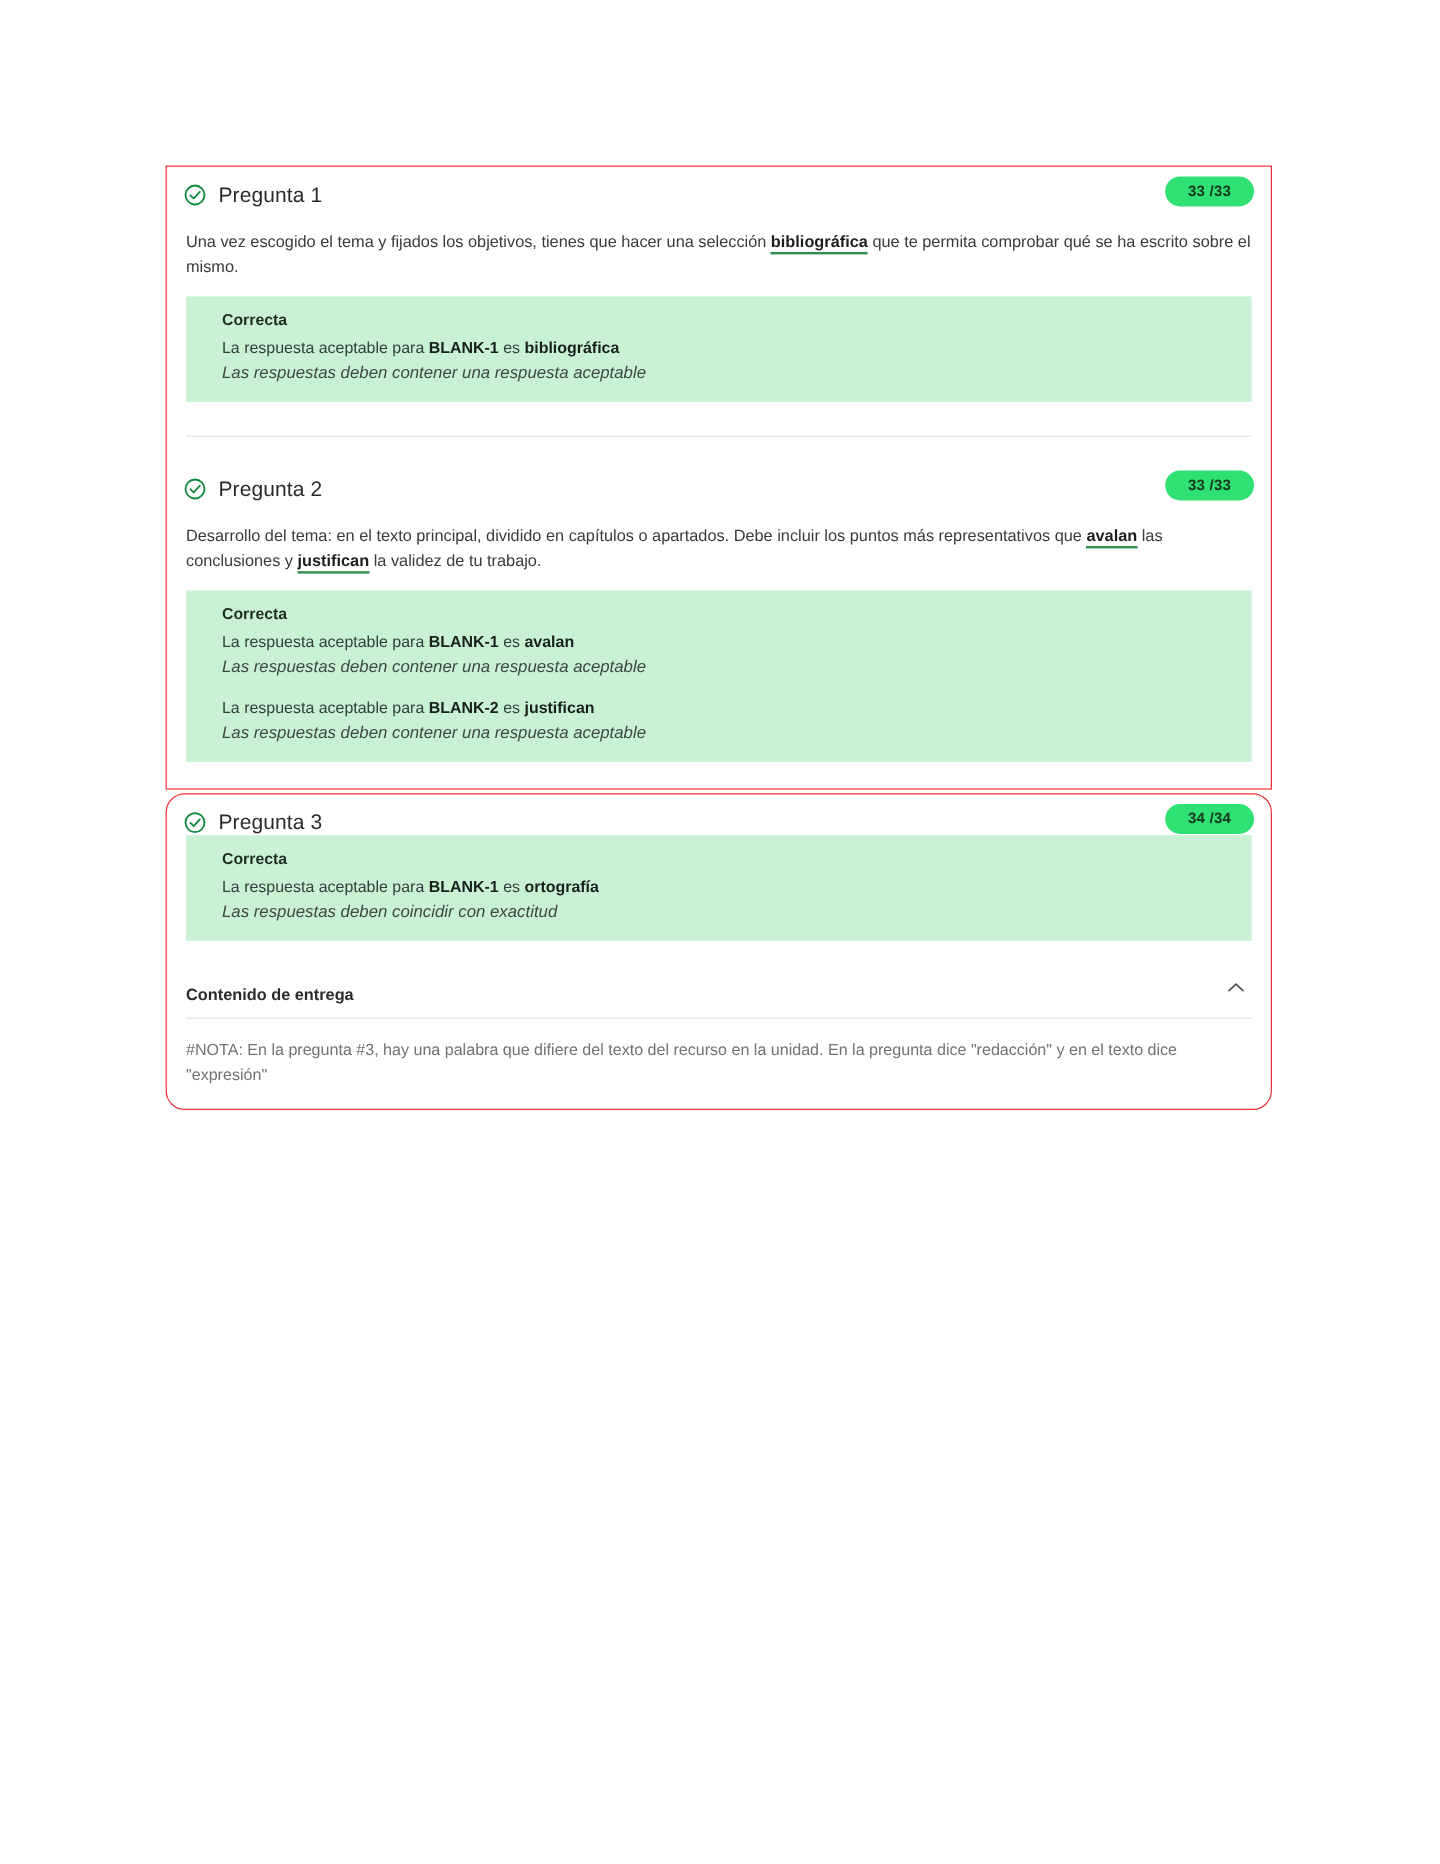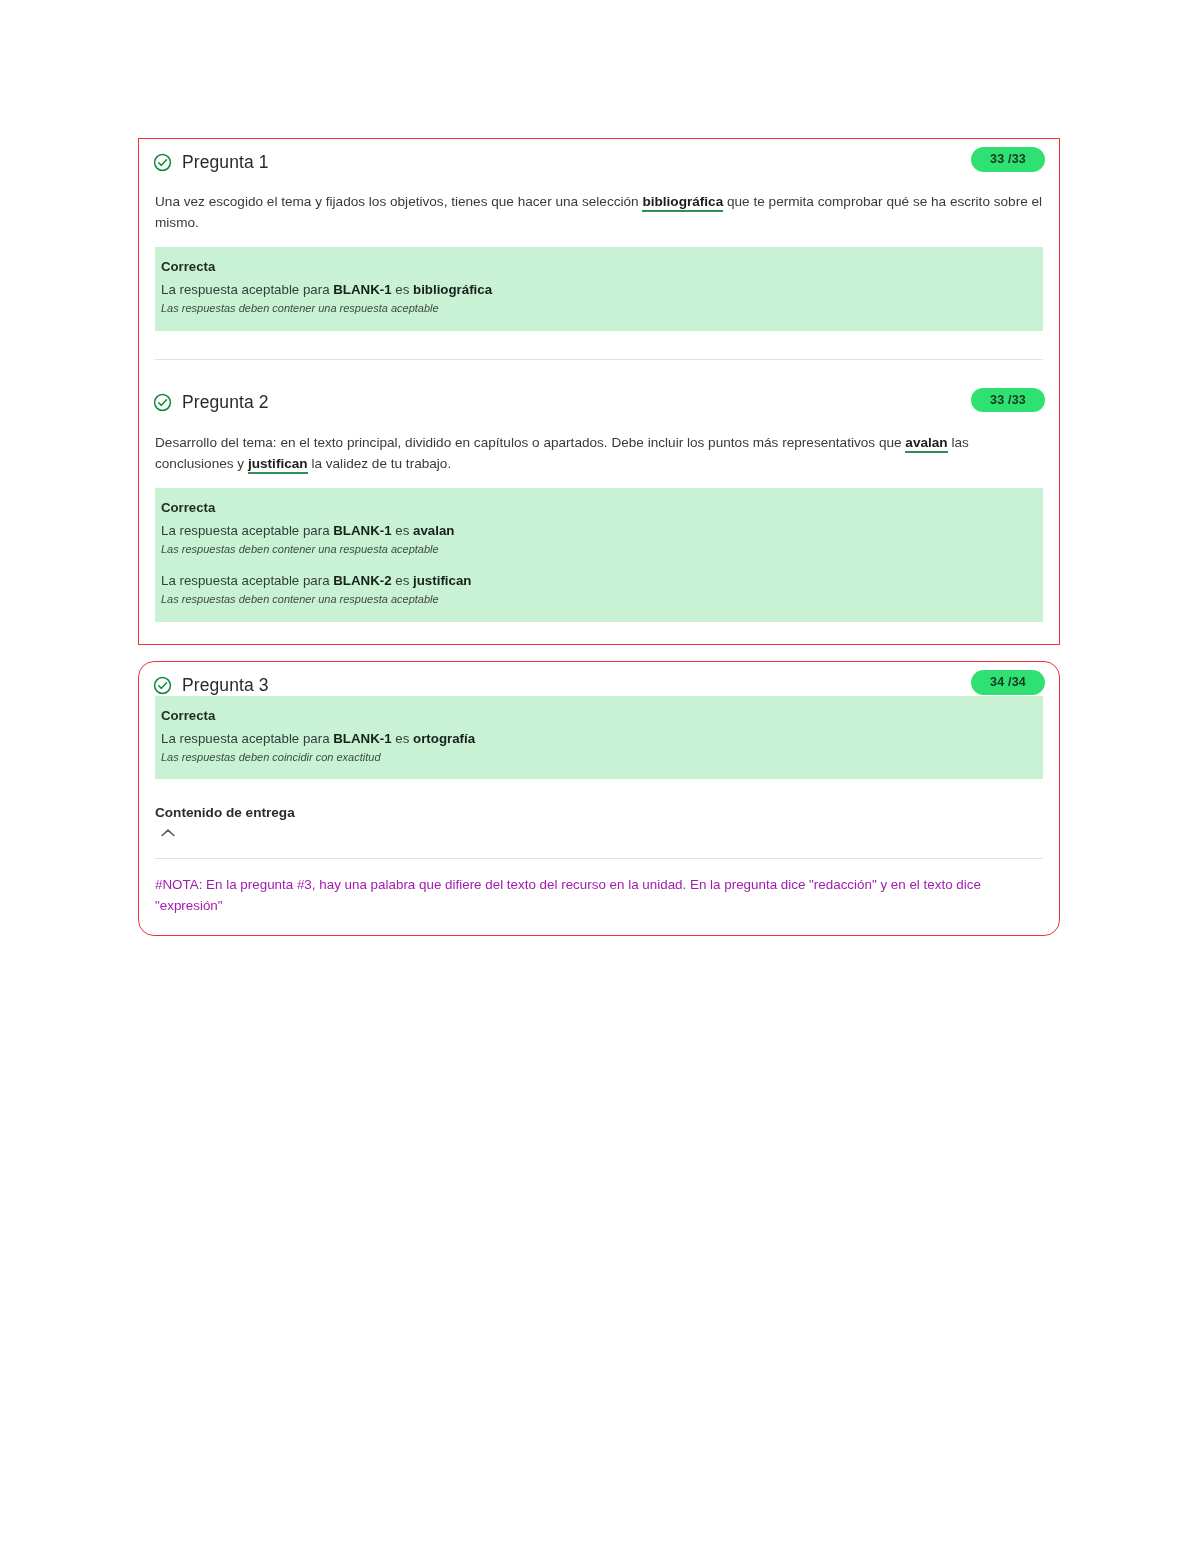--- a/index.html
+++ b/index.html
@@ -74,58 +74,57 @@
   }
   .q-text b {
     color: #1d1d1d;
     font-weight: 700;
     border-bottom: 2px solid #2f8f4e;
     padding-bottom: 1px;
   }
 
   .answer-box {
     background: #c9f2d4;
-    padding: 12px 14px 14px 6px;
+    padding: 12px 14px 14px 30px;
     margin: 0 2px;
   }
   .answer-title {
     font-size: 13.2px;
     font-weight: 700;
     color: #1d2d20;
     margin-bottom: 6px;
   }
   .answer-line {
     font-size: 13.3px;
     color: #30403a;
     line-height: 1.5;
   }
   .answer-line b { color: #17201a; font-weight: 700; }
   .answer-note {
-    font-size: 11px;
+    font-size: 14px;
     font-style: italic;
     color: #3d4a42;
     line-height: 1.5;
   }
   .answer-group + .answer-group { margin-top: 14px; }
 
   .q-sep {
     height: 1px;
     background: #e3e3e3;
     margin: 28px 2px 20px 2px;
   }
 
   .spacer-bottom { height: 22px; }
 
   .section-row {
     display: flex;
-    align-items: flex-start;
+    align-items: flex-end;
     justify-content: space-between;
     margin: 26px 2px 0 2px;
     padding-bottom: 12px;
-    flex-direction: column;
   }
   .section-title {
     font-size: 13.6px;
     font-weight: 700;
     color: #2b2b2b;
   }
   .chevron-btn {
     width: 26px;
     height: 26px;
     display: flex;
@@ -134,21 +133,21 @@
     cursor: pointer;
   }
   .section-divider {
     height: 1px;
     background: #e3e3e3;
     margin: 0 2px;
   }
   .section-body {
     font-size: 13.4px;
     line-height: 1.55;
-    color: #a21caf;
+    color: #737373;
     margin: 16px 2px 18px 2px;
     max-width: 880px;
   }
 </style>
 </head>
 <body>
 
 <div class="page">
 
   <div class="card" id="card-1">

